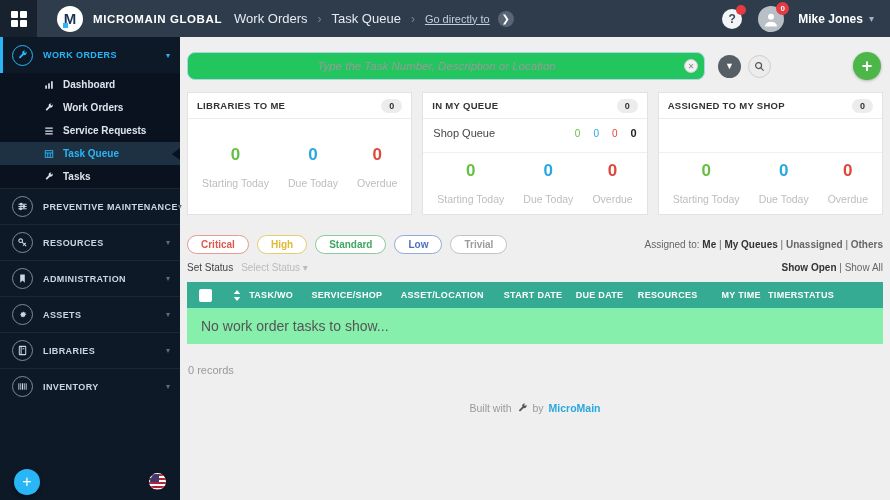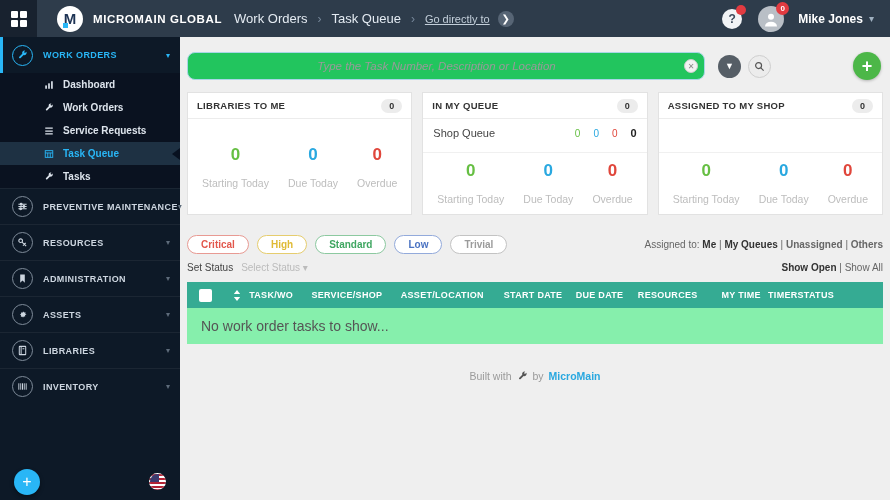--- a/index.html
+++ b/index.html
@@ -472,20 +472,21 @@
           <span class="gh c4">START DATE</span>
           <span class="gh c5">DUE DATE</span>
           <span class="gh c6">RESOURCES</span>
           <span class="gh c7">MY TIME</span>
           <span class="gh c8">TIMER</span>
           <span class="gh c9">STATUS</span>
         </div>
         <div class="empty-row">No work order tasks to show...</div>
       </div>
 
+      <div class="records">0 records</div>
 
       <div class="page-footer">
         <span>Built with</span>
         <svg viewBox="0 0 24 24" fill="currentColor">
             <path d="M21 6.2a5 5 0 0 1-6.5 4.8L8 17.5a2.1 2.1 0 1 1-3-3l6.5-6.5A5 5 0 0 1 17.9 1.5L15.2 4.2l2.3 2.3 2.7-2.7c.5.7.8 1.5.8 2.4z"></path>
           </svg>
         <span>by</span>
         <a class="mm-link">MicroMain</a>
       </div>
 

